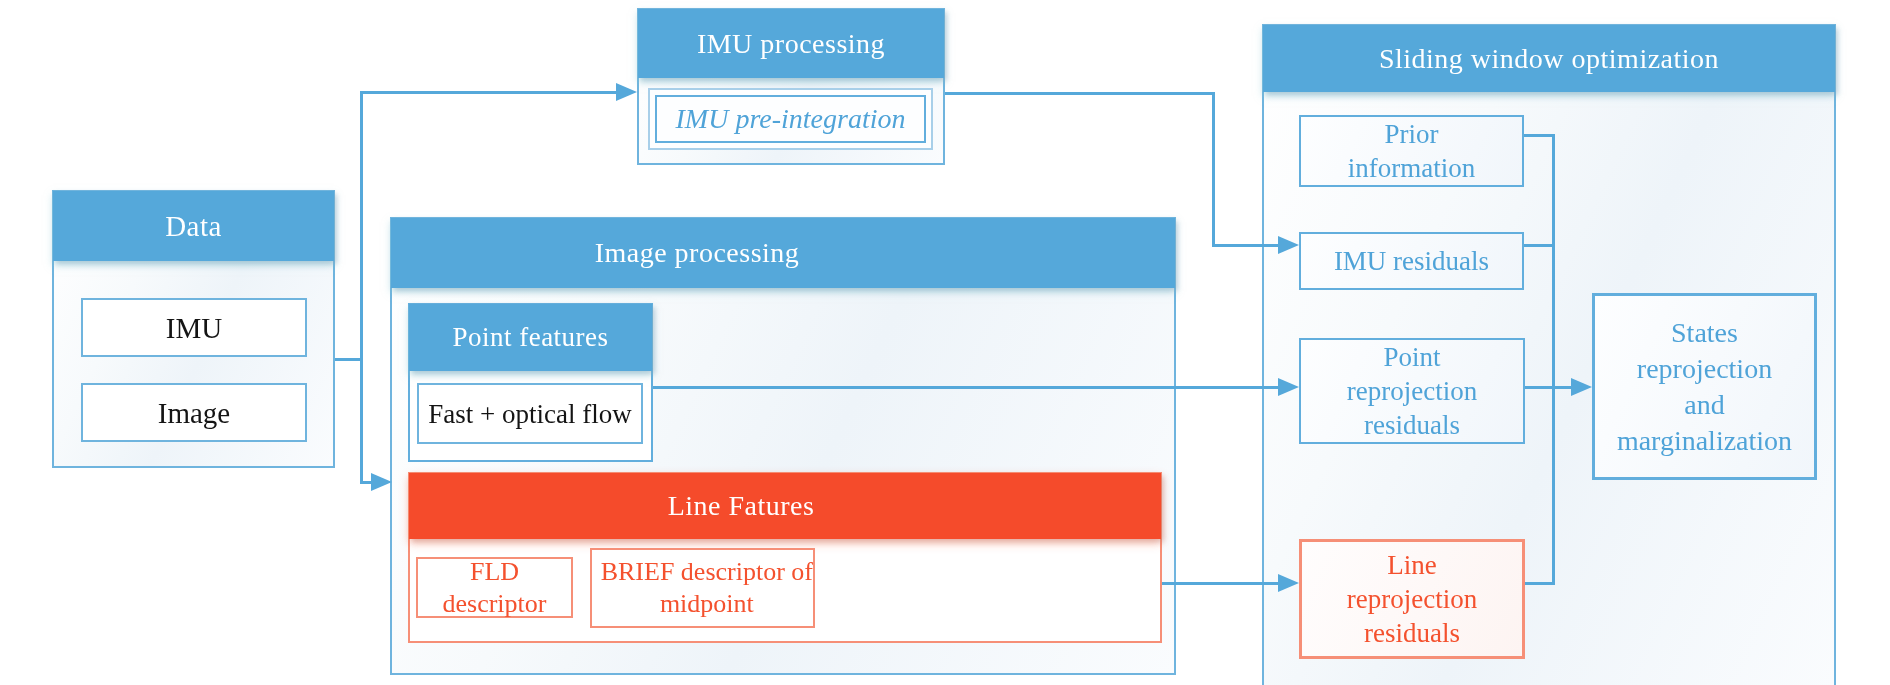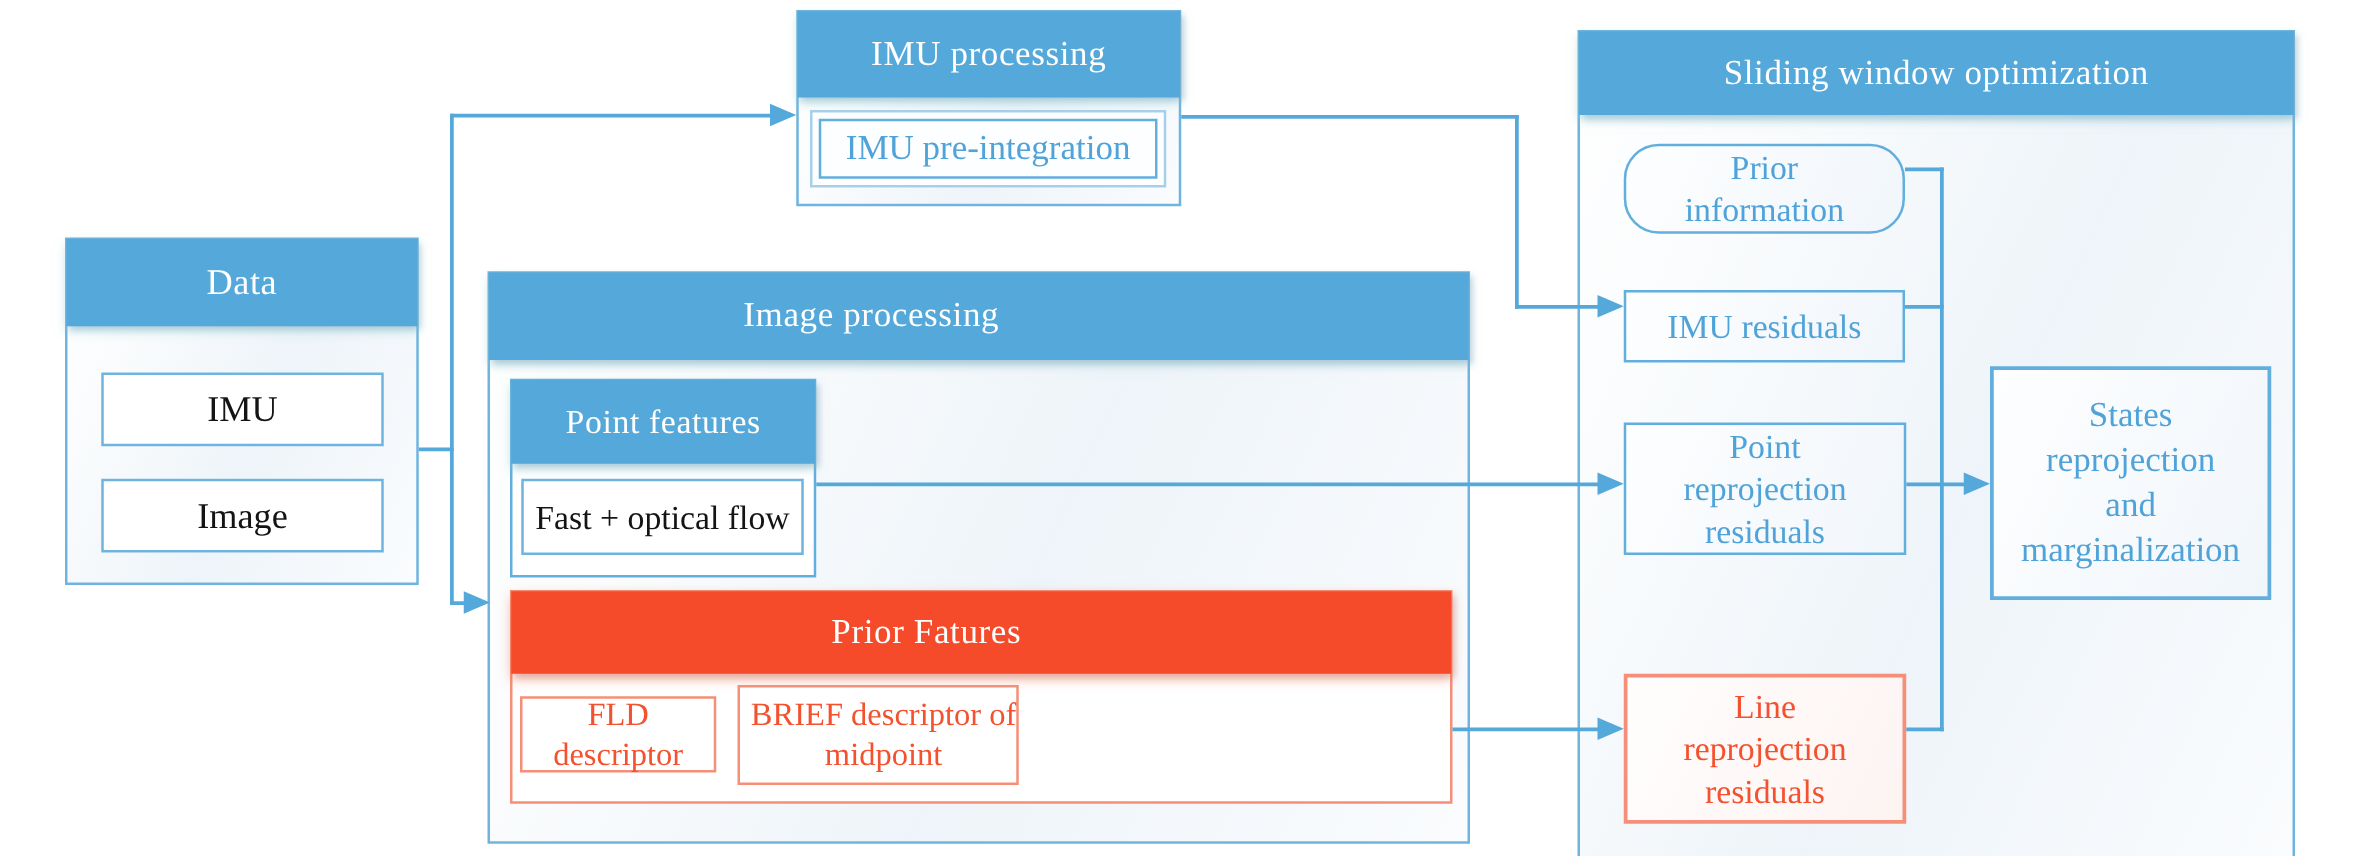--- a/index.html
+++ b/index.html
@@ -39,21 +39,21 @@
     background:linear-gradient(115deg,#fdfeff,#f1f6fb);}
   .item.redln{border:3px solid var(--salmon-border);color:var(--red-text);
     background:linear-gradient(115deg,#fffdfd,#fdf4f2);}
   .item.redsm{border:2px solid var(--salmon-border);color:var(--red-text);font-size:26px;line-height:32px;}
   .item.dark{color:var(--dark-text);}
   
   .group{position:absolute;box-sizing:border-box;border:2px solid #62aedd;background:#ffffff;}
   .group.red{border-color:var(--salmon-border);
     background:linear-gradient(180deg,#fdf1ee 0%,#ffffff 28%,#ffffff 100%);}
   
-  .dbl{position:absolute;box-sizing:border-box;border:2px solid #a8cfe9;background:#fdfeff;padding:5px;}
+  .dbl{position:absolute;box-sizing:border-box;border:2px solid #a8cfe9;background:#fdfeff;padding:5px;font-style:italic;}
   .dbl .in{width:100%;height:100%;box-sizing:border-box;border:2px solid #62aedd;
     display:flex;align-items:center;justify-content:center;color:var(--blue-text);font-size:28px;}
   
   .hline{position:absolute;height:3px;background:var(--blue-line);z-index:5;}
   .vline{position:absolute;width:3px;background:var(--blue-line);z-index:5;}
   .ar{position:absolute;width:0;height:0;z-index:6;
     border-top:9px solid transparent;border-bottom:9px solid transparent;
     border-left:21px solid var(--blue-line);}
   .shift-l86{position:relative;left:-86px;}
   .shift-l44{position:relative;left:-44px;}
@@ -95,37 +95,37 @@
       <div class="hd" style="height:67px;font-size:27px;">
         <span>Point features</span>
       </div>
       <div class="item dark" style="left:7px;top:78px;width:226px;height:61px;">
         <span>Fast + optical flow</span>
       </div>
     </div>
 
     <div class="group red" style="left:16px;top:253px;width:754px;height:171px;">
       <div class="hd hd-red" style="height:66px;">
-        <span class="shift-l44">Prior Fatures</span>
+        <span class="shift-l44">Line Fatures</span>
       </div>
       <div class="item redsm" style="left:6px;top:83px;width:157px;height:61px;">
         <span>FLD descriptor</span>
       </div>
       <div class="item redsm" style="left:180px;top:74px;width:225px;height:80px;justify-content:flex-end;">
         <span>BRIEF descriptor of
 midpoint</span>
       </div>
     </div>
   </div>
 
   <div class="bigbox" style="left:1262px;top:8px;width:574px;height:672px;margin-top:16px;">
     <div class="hd" style="height:67px;">
       <span>Sliding window optimization</span>
     </div>
-    <div class="item blue" style="left:35px;top:89px;width:225px;height:72px;border-radius:28px;">
+    <div class="item blue" style="left:35px;top:89px;width:225px;height:72px;">
       <span>Prior
 information</span>
     </div>
     <div class="item blue" style="left:35px;top:206px;width:225px;height:58px;">
       <span>IMU residuals</span>
     </div>
     <div class="item blue" style="left:35px;top:312px;width:226px;height:106px;">
       <span>Point
 reprojection
 residuals</span>

